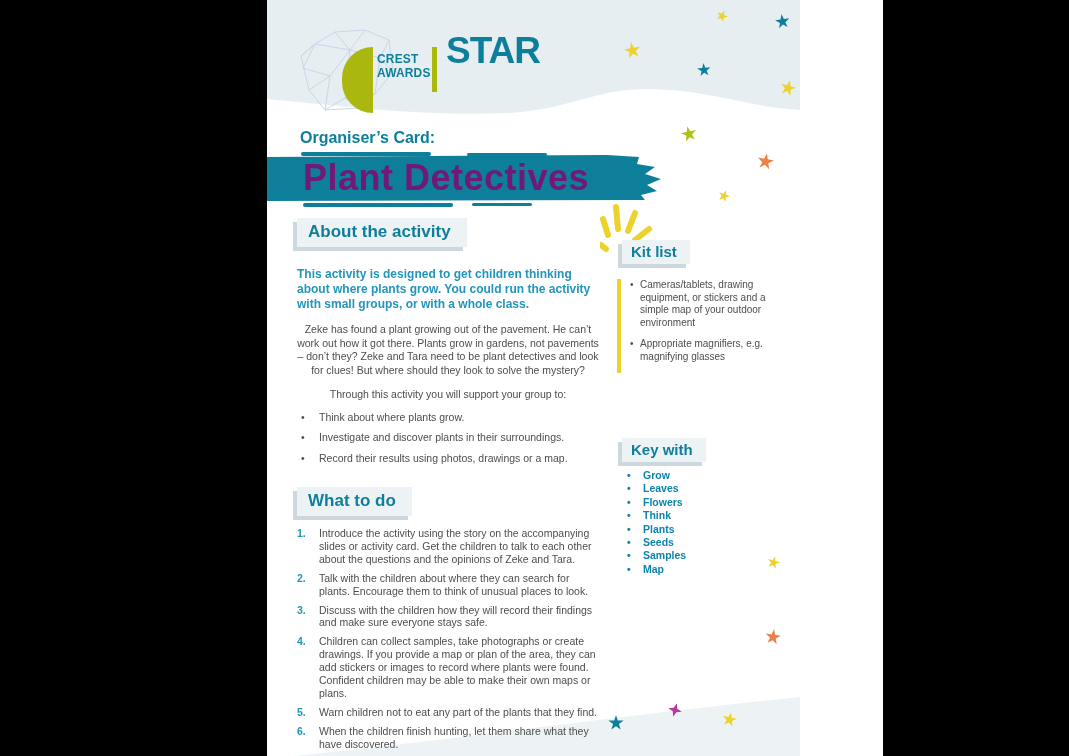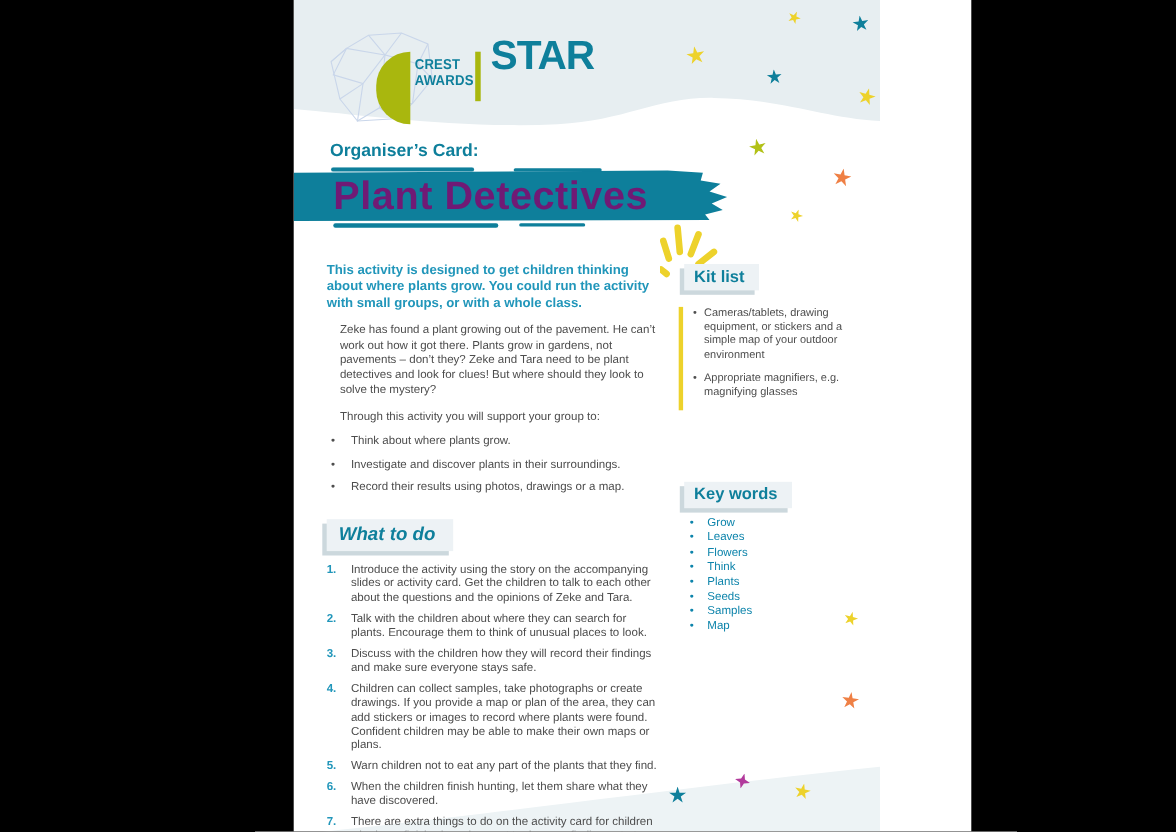--- a/index.html
+++ b/index.html
@@ -45,49 +45,49 @@
   }
   .hbox h2{margin:0;color:var(--c-teal);font-size:17px;font-weight:700;}
   .hbox.small{padding:3px 13px 4px 9px;}
   .hbox.small h2{font-size:15px;}
   
   .left-col{position:absolute;left:30px;top:218px;width:302px;}
   .intro{
     margin:20px 0 0 0;color:var(--c-teal_light);font-weight:700;
     font-size:12px;line-height:15px;
   }
-  .bodytext{margin:11px 0 0 12px;color:var(--c-text);font-size:10.5px;line-height:13.5px;}
+  .bodytext{margin:11px 0 0 0;color:var(--c-text);font-size:10.5px;line-height:13.5px;text-align:center;}
   .about-bullets{list-style:none;margin:9px 0 0 0;padding:0;}
   .about-bullets li{
     position:relative;padding-left:22px;margin-bottom:7px;
     color:var(--c-text);font-size:10.5px;line-height:13.5px;
   }
   .about-bullets li::before{content:"•";position:absolute;left:4px;color:var(--c-text);}
-  .wtd-box{margin-top:15px;font-style:italic;}
+  .wtd-box{margin-top:15px;}
   .steps{list-style:none;margin:11px 0 0 0;padding:0;}
   .steps li{display:flex;margin-bottom:6px;color:var(--c-text);font-size:10.5px;line-height:12.9px;}
   .steps .num{flex:0 0 22px;color:var(--c-teal_light);font-weight:700;}
   
   .burst{position:absolute;left:333px;top:199px;}
   .kit-head{position:absolute;left:355px;top:240px;}
   .kit-list{
     position:absolute;left:350px;top:279px;width:172px;
     border-left:4px solid var(--c-yellow);padding-left:9px;box-sizing:border-box;
     list-style:none;margin:0;
   }
   .kit-list li{
     position:relative;padding-left:10px;margin-bottom:9px;
     color:var(--c-text);font-size:10px;line-height:12.6px;width:142px;
   }
   .kit-list li::before{content:"•";position:absolute;left:0;color:var(--c-text);}
   .key-head{position:absolute;left:355px;top:438px;}
   .key-list{position:absolute;left:360px;top:471px;list-style:none;margin:0;padding:0;}
   .key-list li{
     position:relative;padding-left:16px;margin-bottom:4px;
-    color:var(--c-teal_kw);font-weight:400;font-size:10.5px;line-height:9.4px;
+    color:var(--c-teal_kw);font-weight:700;font-size:10.5px;line-height:9.4px;
   }
   .key-list li::before{content:"•";position:absolute;left:0;top:0;color:var(--c-teal_kw);}
   
   .star{
     position:absolute;display:block;
     clip-path:polygon(50% 0%,61% 35%,98% 35%,68% 57%,79% 91%,50% 70%,21% 91%,32% 57%,2% 35%,39% 35%);
   }
   .star4{clip-path:polygon(50% 0%,63% 37%,100% 50%,63% 63%,50% 100%,37% 63%,0% 50%,37% 37%);}
   .c-yellow{background:var(--c-yellow);}
   .c-teal{background:var(--c-teal);}
@@ -130,20 +130,23 @@
       <path d="M0,5 L340,3 L372,5 L370,12 L388,15 L378,22 L394,27 L380,33 L390,39 L374,43 L378,48 L0,49 Z"></path>
       <rect x="34" y="0" width="130" height="4" rx="2"></rect>
       <rect x="200" y="1" width="80" height="3" rx="1.5"></rect>
       <rect x="36" y="51" width="150" height="4" rx="2"></rect>
       <rect x="205" y="51" width="60" height="3" rx="1.5"></rect>
     </g>
   </svg>
   <div class="banner-title">Plant Detectives</div>
 
   <div class="left-col">
+    <div class="hbox">
+      <h2>About the activity</h2>
+    </div>
     <p class="intro">This activity is designed to get children thinking about where plants grow. You could run the activity with small groups, or with a whole class.</p>
     <p class="bodytext">Zeke has found a plant growing out of the pavement. He can’t work out how it got there. Plants grow in gardens, not pavements – don’t they? Zeke and Tara need to be plant detectives and look for clues! But where should they look to solve the mystery?</p>
     <p class="bodytext">Through this activity you will support your group to:</p>
     <ul class="about-bullets">
 
     <li><span>Think about where plants grow.</span></li>
         <li><span>Investigate and discover plants in their surroundings.</span></li>
         <li><span>Record their results using photos, drawings or a map.</span></li>
       </ul>
 
@@ -201,21 +204,21 @@
   <div class="hbox small kit-head">
     <h2>Kit list</h2>
   </div>
   <ul class="kit-list">
 
       <li><span>Cameras/tablets, drawing equipment, or stickers and a simple map of your outdoor environment</span></li>
       <li><span>Appropriate magnifiers, e.g. magnifying glasses</span></li>
     </ul>
 
   <div class="hbox small key-head">
-    <h2>Key words</h2>
+    <h2>Key with</h2>
   </div>
   <ul class="key-list">
 
   <li><span>Grow</span></li>
       <li><span>Leaves</span></li>
       <li><span>Flowers</span></li>
       <li><span>Think</span></li>
       <li><span>Plants</span></li>
       <li><span>Seeds</span></li>
       <li><span>Samples</span></li>

